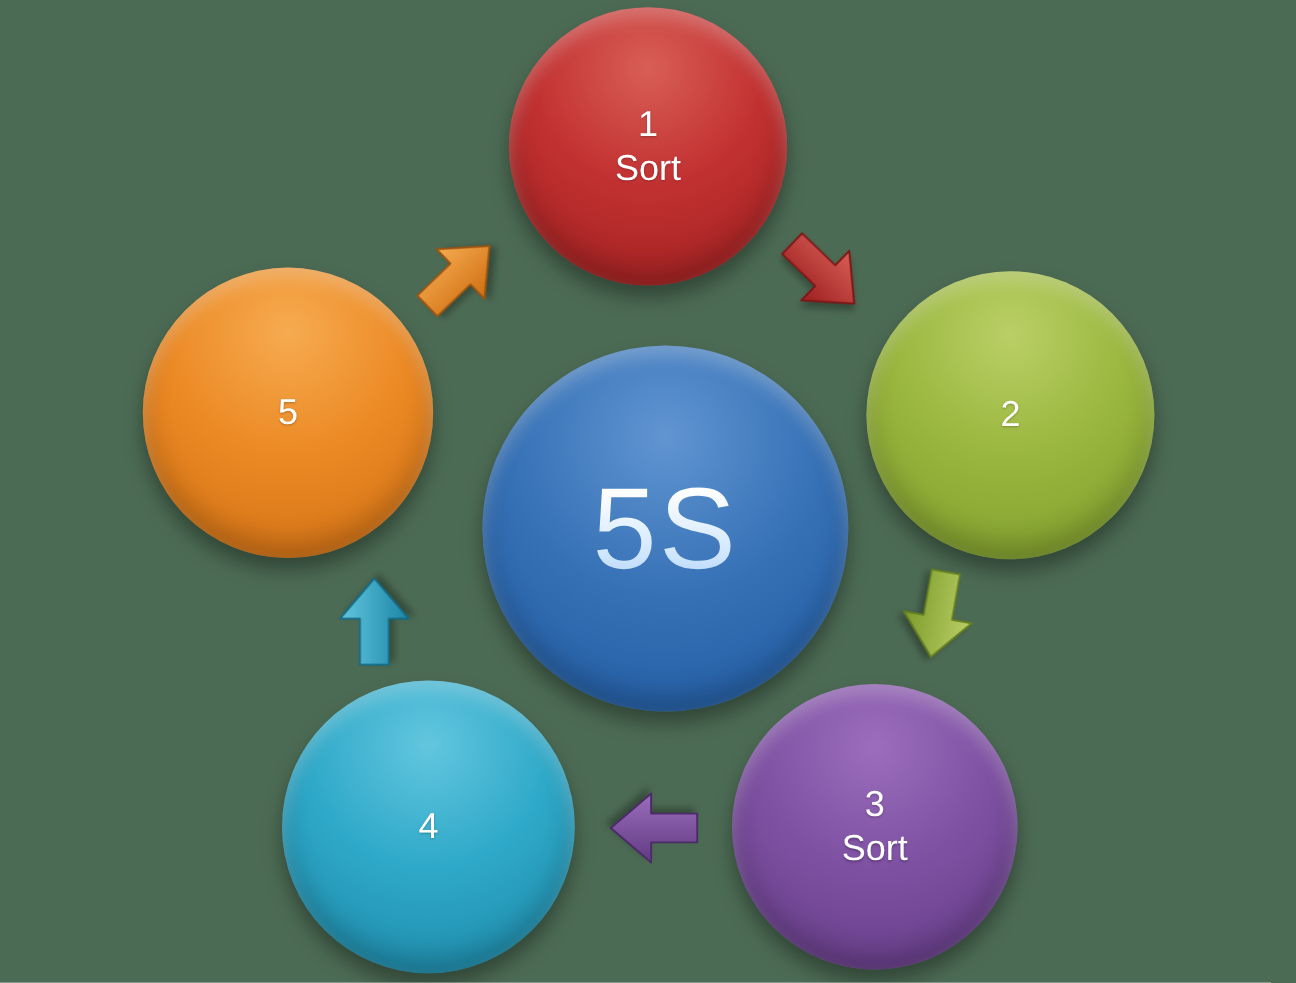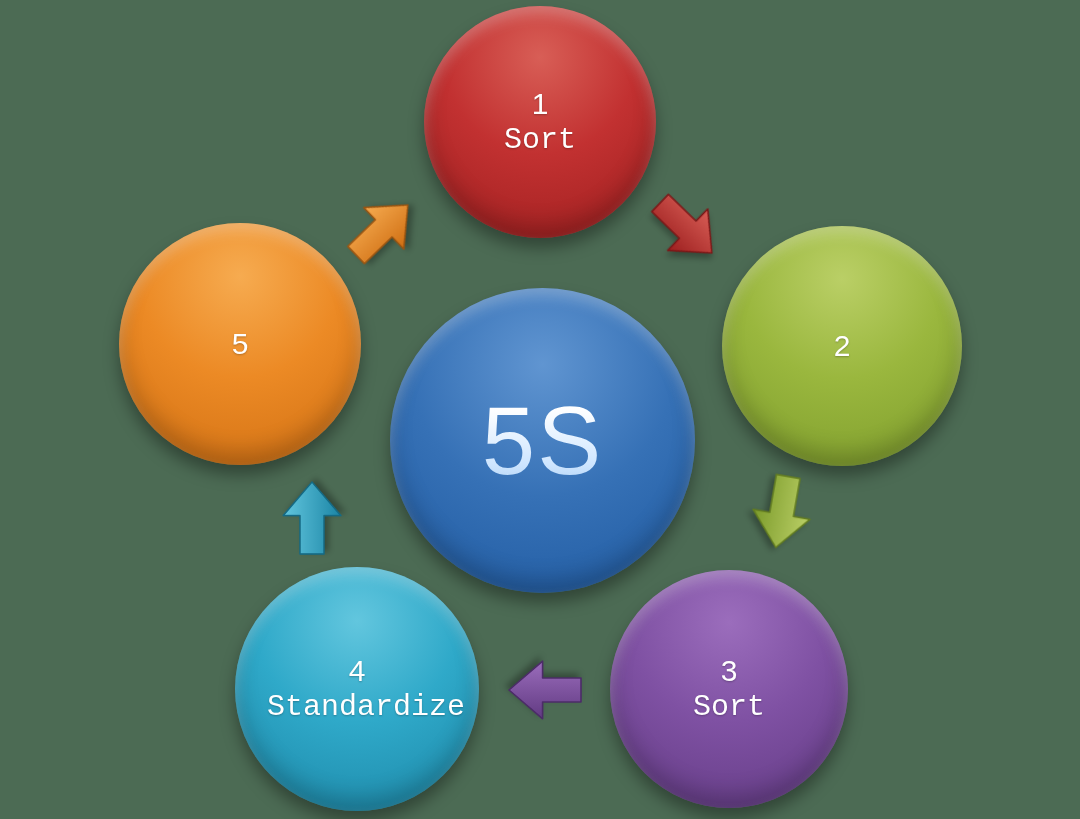--- a/index.html
+++ b/index.html
@@ -30,37 +30,36 @@
                 inset 0 -12px 22px rgba(0,0,0,0.22);
   }
   .step-text {
     font-size: 30px;
     line-height: 1.25;
     text-shadow: 0 1px 2px rgba(0,0,0,0.25);
   }
   .step-label {
     max-width: 150px;
     margin: 0 auto;
-    font-family: Liberation Mono, monospace;
   }
   
   .c-red    { background: radial-gradient(circle at 50% 22%, #d85e56 0%, #c23131 45%, #9c1e1e 100%); }
   .c-green  { background: radial-gradient(circle at 50% 22%, #bacf66 0%, #9ab73e 45%, #7c9b2b 100%); }
   .c-purple { background: radial-gradient(circle at 50% 22%, #9b6dbc 0%, #7f51a3 45%, #613a82 100%); }
   .c-teal   { background: radial-gradient(circle at 50% 22%, #62c6de 0%, #2fa9c9 45%, #1b85a5 100%); }
   .c-orange { background: radial-gradient(circle at 50% 22%, #f6ab50 0%, #ec8a25 45%, #cf6e12 100%); }
   .c-blue   { background: radial-gradient(circle at 50% 25%, #6095d1 0%, #3671b6 48%, #1e59a0 100%); }
 
   
   .pos-sort        { left: 424px; top:   6px; width: 232px; height: 232px; }
   .pos-setinorder  { left: 722px; top: 226px; width: 240px; height: 240px; }
   .pos-shine       { left: 610px; top: 570px; width: 238px; height: 238px; }
   .pos-standardize { left: 235px; top: 567px; width: 244px; height: 244px; }
   .pos-sustain     { left: 119px; top: 223px; width: 242px; height: 242px; }
-  .pos-center      { left: 390px; top: 288px; width: 305px; height: 305px; }
+  .pos-center      { left: 402px; top: 288px; width: 305px; height: 305px; }
 
   .center-label {
     font-size: 96px;
     font-weight: 400;
     letter-spacing: 2px;
     background: linear-gradient(180deg, #ffffff 20%, #cfe6ff 70%, #a8cdf2 100%);
     -webkit-background-clip: text;
     background-clip: text;
     -webkit-text-fill-color: transparent;
     color: #eaf4ff;
@@ -97,21 +96,20 @@
     <div class="step-text">2</div>
   </div>
 
   <div class="circle c-purple pos-shine">
     <div class="step-text">3</div>
     <div class="step-text step-label">Sort</div>
   </div>
 
   <div class="circle c-teal pos-standardize">
     <div class="step-text">4</div>
-    <div class="step-text step-label" style="max-width:180px">Standardize</div>
   </div>
 
   <div class="circle c-orange pos-sustain">
     <div class="step-text">5</div>
   </div>
 
   <div class="arrow a-sustain-sort">
     <svg viewBox="0 0 100 100" width="80" height="80">
       <defs>
         <linearGradient id="gOr" x1="0" y1="0" x2="0" y2="1">

